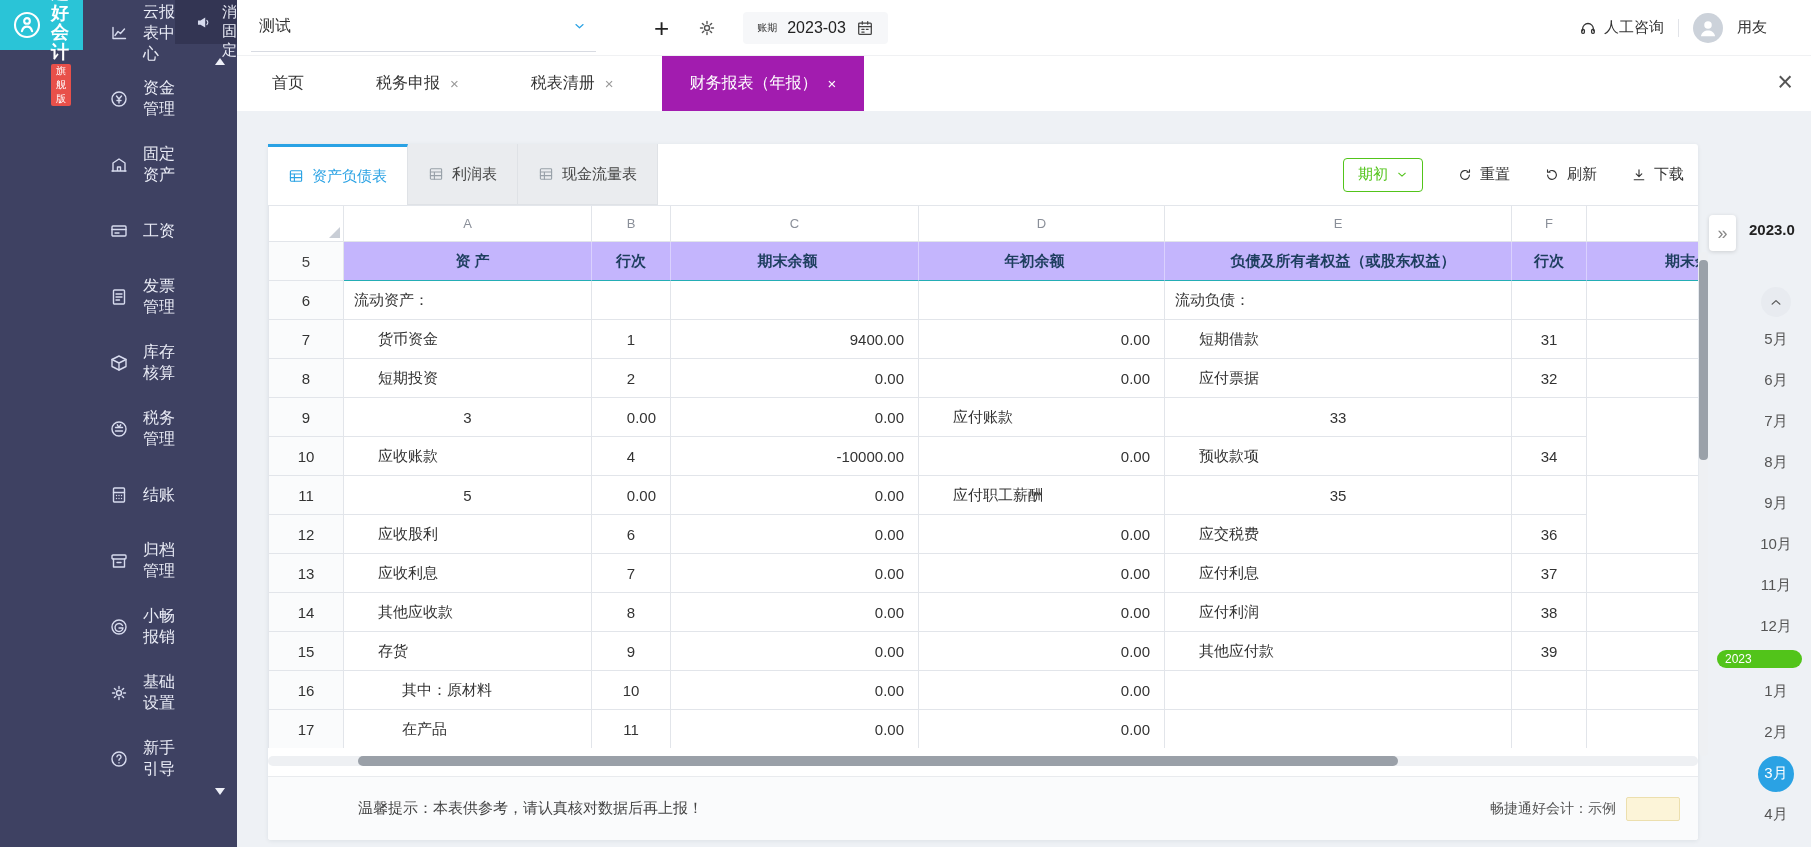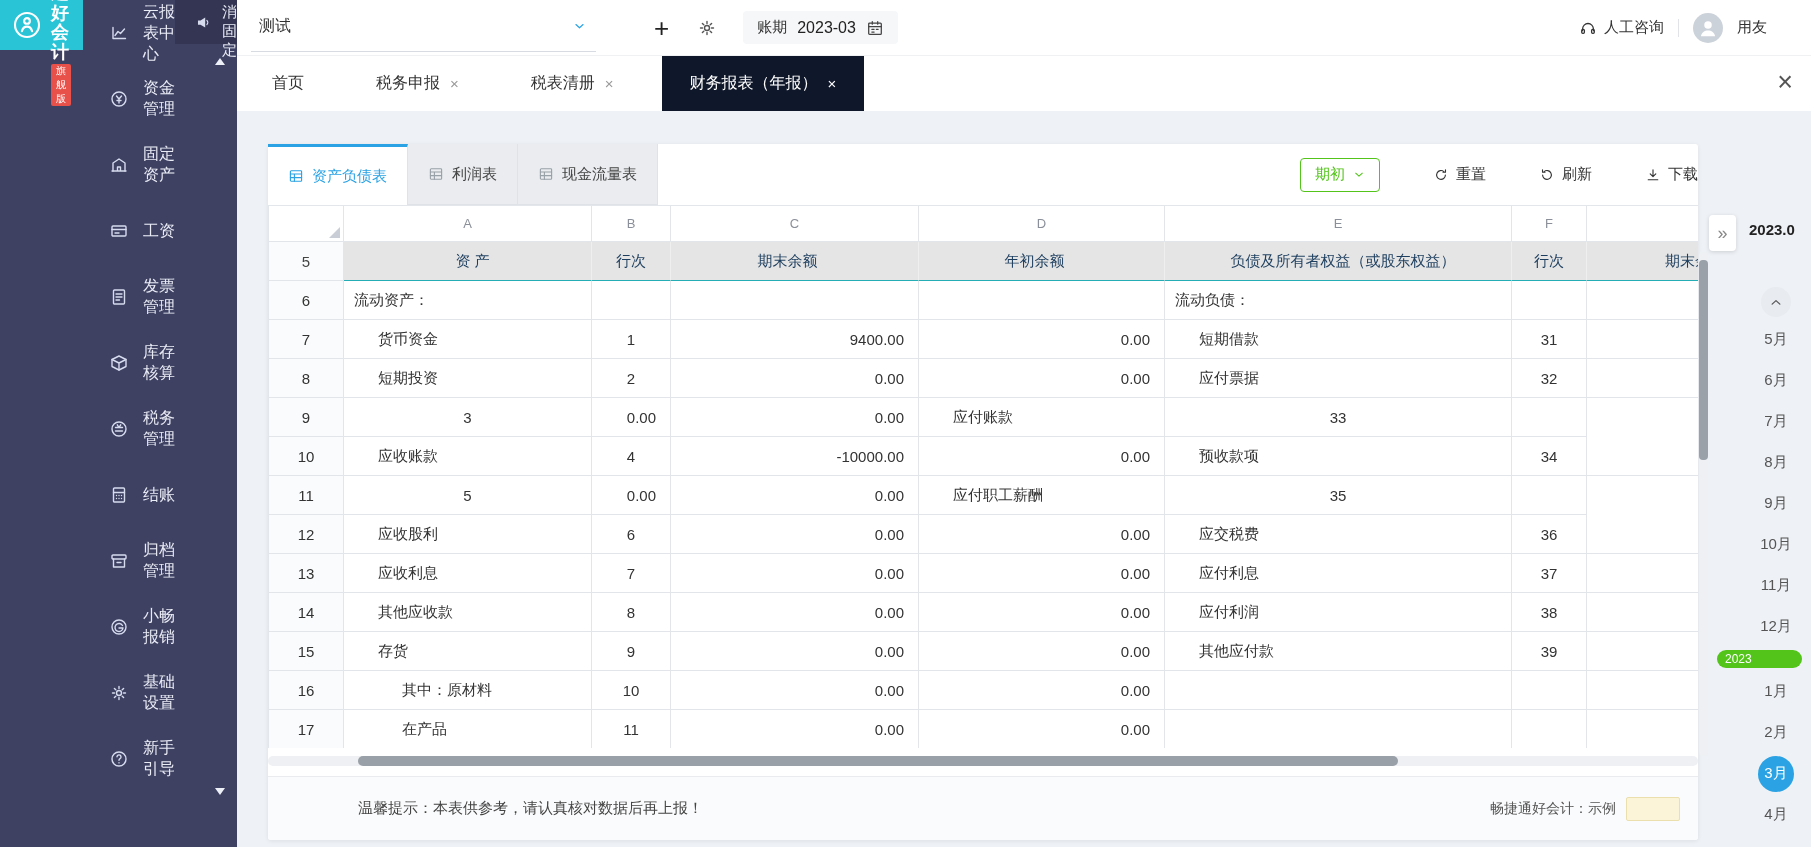--- a/index.html
+++ b/index.html
@@ -25,64 +25,64 @@
 .pin-bar .icon{font-size:17px;color:#d7dbee}
 
 
 .main{flex:1;display:flex;flex-direction:column;height:100%;min-width:0}
 .topbar{height:56px;flex:0 0 56px;background:#fff;display:flex;align-items:center;padding:0 44px 0 14px;border-bottom:1px solid #f0f1f3}
 .account-select{width:345px;display:flex;justify-content:space-between;align-items:center;align-self:flex-end;height:42px;margin-bottom:3px;padding:0 10px 8px 8px;border-bottom:1px solid #d8dbe2;font-size:16px;cursor:pointer}
 .account-select .icon{font-size:13px;color:#2aa2e4}
 .add-btn{margin-left:58px;font-size:26px;color:#222;cursor:pointer;line-height:1}
 .gear-top{margin-left:28px;font-size:20px;color:#555;cursor:pointer}
 .period-group{margin-left:26px;display:flex;align-items:center;gap:10px;background:#f6f7f9;border-radius:4px;padding:7px 14px;cursor:pointer}
-.period-label{font-size:15px;color:#333}
+.period-label{font-size:10px;color:#333}
 .period-value{font-size:16px;font-weight:normal;color:#222}
 .period-group .icon{font-size:18px;color:#444}
 .top-right{margin-left:auto;display:flex;align-items:center;gap:14px}
 .support{display:flex;align-items:center;gap:7px;font-size:15px;color:#333;cursor:pointer}
 .support .icon{font-size:18px;color:#333}
 .vdiv{width:1px;height:18px;background:#e1e3e8}
 .avatar{width:30px;height:30px;border-radius:50%;background:#ccd2da;display:flex;align-items:center;justify-content:center;overflow:hidden;cursor:pointer}
 .avatar svg{width:22px;height:22px}
 .user-name{font-size:15px;color:#333;cursor:pointer}
 
 
 .tabrow{height:55px;flex:0 0 55px;background:#fff;position:relative;display:flex;align-items:stretch;padding-left:11px}
 .tabs{display:flex;align-items:stretch}
 .tab{display:flex;align-items:center;gap:10px;padding:0 24px;margin-right:24px;font-size:16px;color:#333;cursor:pointer;white-space:nowrap}
 .tab .tab-close{font-size:15px;color:#999;cursor:pointer}
-.tab.active{background:#0f172a;color:#fff;padding:0 28px}
+.tab.active{background:#a21caf;color:#fff;padding:0 28px}
 .tab.active .tab-close{color:#fff}
 .panel-close{position:absolute;right:18px;top:50%;transform:translateY(-54%);font-size:27px;color:#555;cursor:pointer;line-height:1}
 
 
 .content{flex:1;position:relative;background:#eef1f5;overflow:hidden}
 .panel{position:absolute;left:31px;top:33px;width:1430px;height:696px;background:#fff;border-radius:3px;box-shadow:0 1px 4px rgba(31,45,61,.08)}
 .panel-head{height:61px;display:flex;align-items:center}
 .subtabs{display:flex;height:100%;align-items:stretch}
 .subtab{display:flex;align-items:center;justify-content:center;gap:8px;font-size:15px;color:#444;background:#eaecef;border-right:1px solid #dfe2e6;border-bottom:1px solid #dfe2e6;padding:0 20px;cursor:pointer;white-space:nowrap}
 .subtab .icon{font-size:16px;color:#98a0a8}
 .subtab.active{background:#fff;color:#2aa2e4;border-top:3px solid #2aa2e4;border-bottom:none}
 .subtab.active .icon{color:#2aa2e4}
-.toolbar{margin-left:auto;display:flex;align-items:center;gap:53px;padding-right:0}
+.toolbar{margin-left:auto;display:flex;align-items:center;gap:34px;padding-right:14px}
 .btn-green{display:flex;align-items:center;gap:8px;padding:0 14px;height:34px;border:1px solid #52c41a;color:#52c41a;background:#fff;border-radius:4px;font-size:15px;cursor:pointer;font-family:inherit}
 .btn-green .icon{font-size:12px}
 .tool-btn{display:flex;align-items:center;gap:7px;font-size:15px;color:#333;cursor:pointer;white-space:nowrap}
 .tool-btn .icon{font-size:16px;color:#333}
 
 
 .sheet{position:absolute;left:0;top:61px;width:1430px;height:543px;overflow:hidden;border-top:1px solid #e3e6eb;border-left:1px solid #e3e6eb}
 .srow{display:grid;grid-template-columns:75px 248px 79px 248px 246px 347px 75px 246px;width:1564px}
 .srow>div{border-right:1px solid #e2e5ea;border-bottom:1px solid #e2e5ea;display:flex;align-items:center;font-size:15px;color:#333;overflow:hidden;white-space:nowrap;background:#fff;cursor:default}
 .letters>div{height:36px;justify-content:center;color:#8a8f99;font-size:13px}
 .corner{position:relative}
 .corner:after{content:"";position:absolute;right:3px;bottom:3px;width:0;height:0;border-left:11px solid transparent;border-bottom:11px solid #c9ced6}
 .rownum{justify-content:center;background:#fafbfc !important;color:#444}
-.hdr>div{height:39px;background:#e5e5e5;color:#1d3e5e;font-weight:normal;justify-content:center;border-right-color:rgba(255,255,255,.38);border-bottom-color:#24adb5}
+.hdr>div{height:39px;background:#c4b5fd;color:#1d3e5e;font-weight:bold;justify-content:center;border-right-color:rgba(255,255,255,.38);border-bottom-color:#24adb5}
 .hdr .rownum{background:#fafbfc !important;color:#444;font-weight:normal;border-right-color:#e2e5ea;border-bottom-color:#e2e5ea}
 .hdr .cG{justify-content:flex-start;padding-left:78px}
 .drow>div{height:39px}
 .cA,.cE{justify-content:flex-start;padding-left:10px}
 .ind2{padding-left:34px !important}
 .ind3{padding-left:58px !important}
 .cB,.cF{justify-content:center}
 .cC,.cD{justify-content:flex-end;padding-right:14px}
 
 

